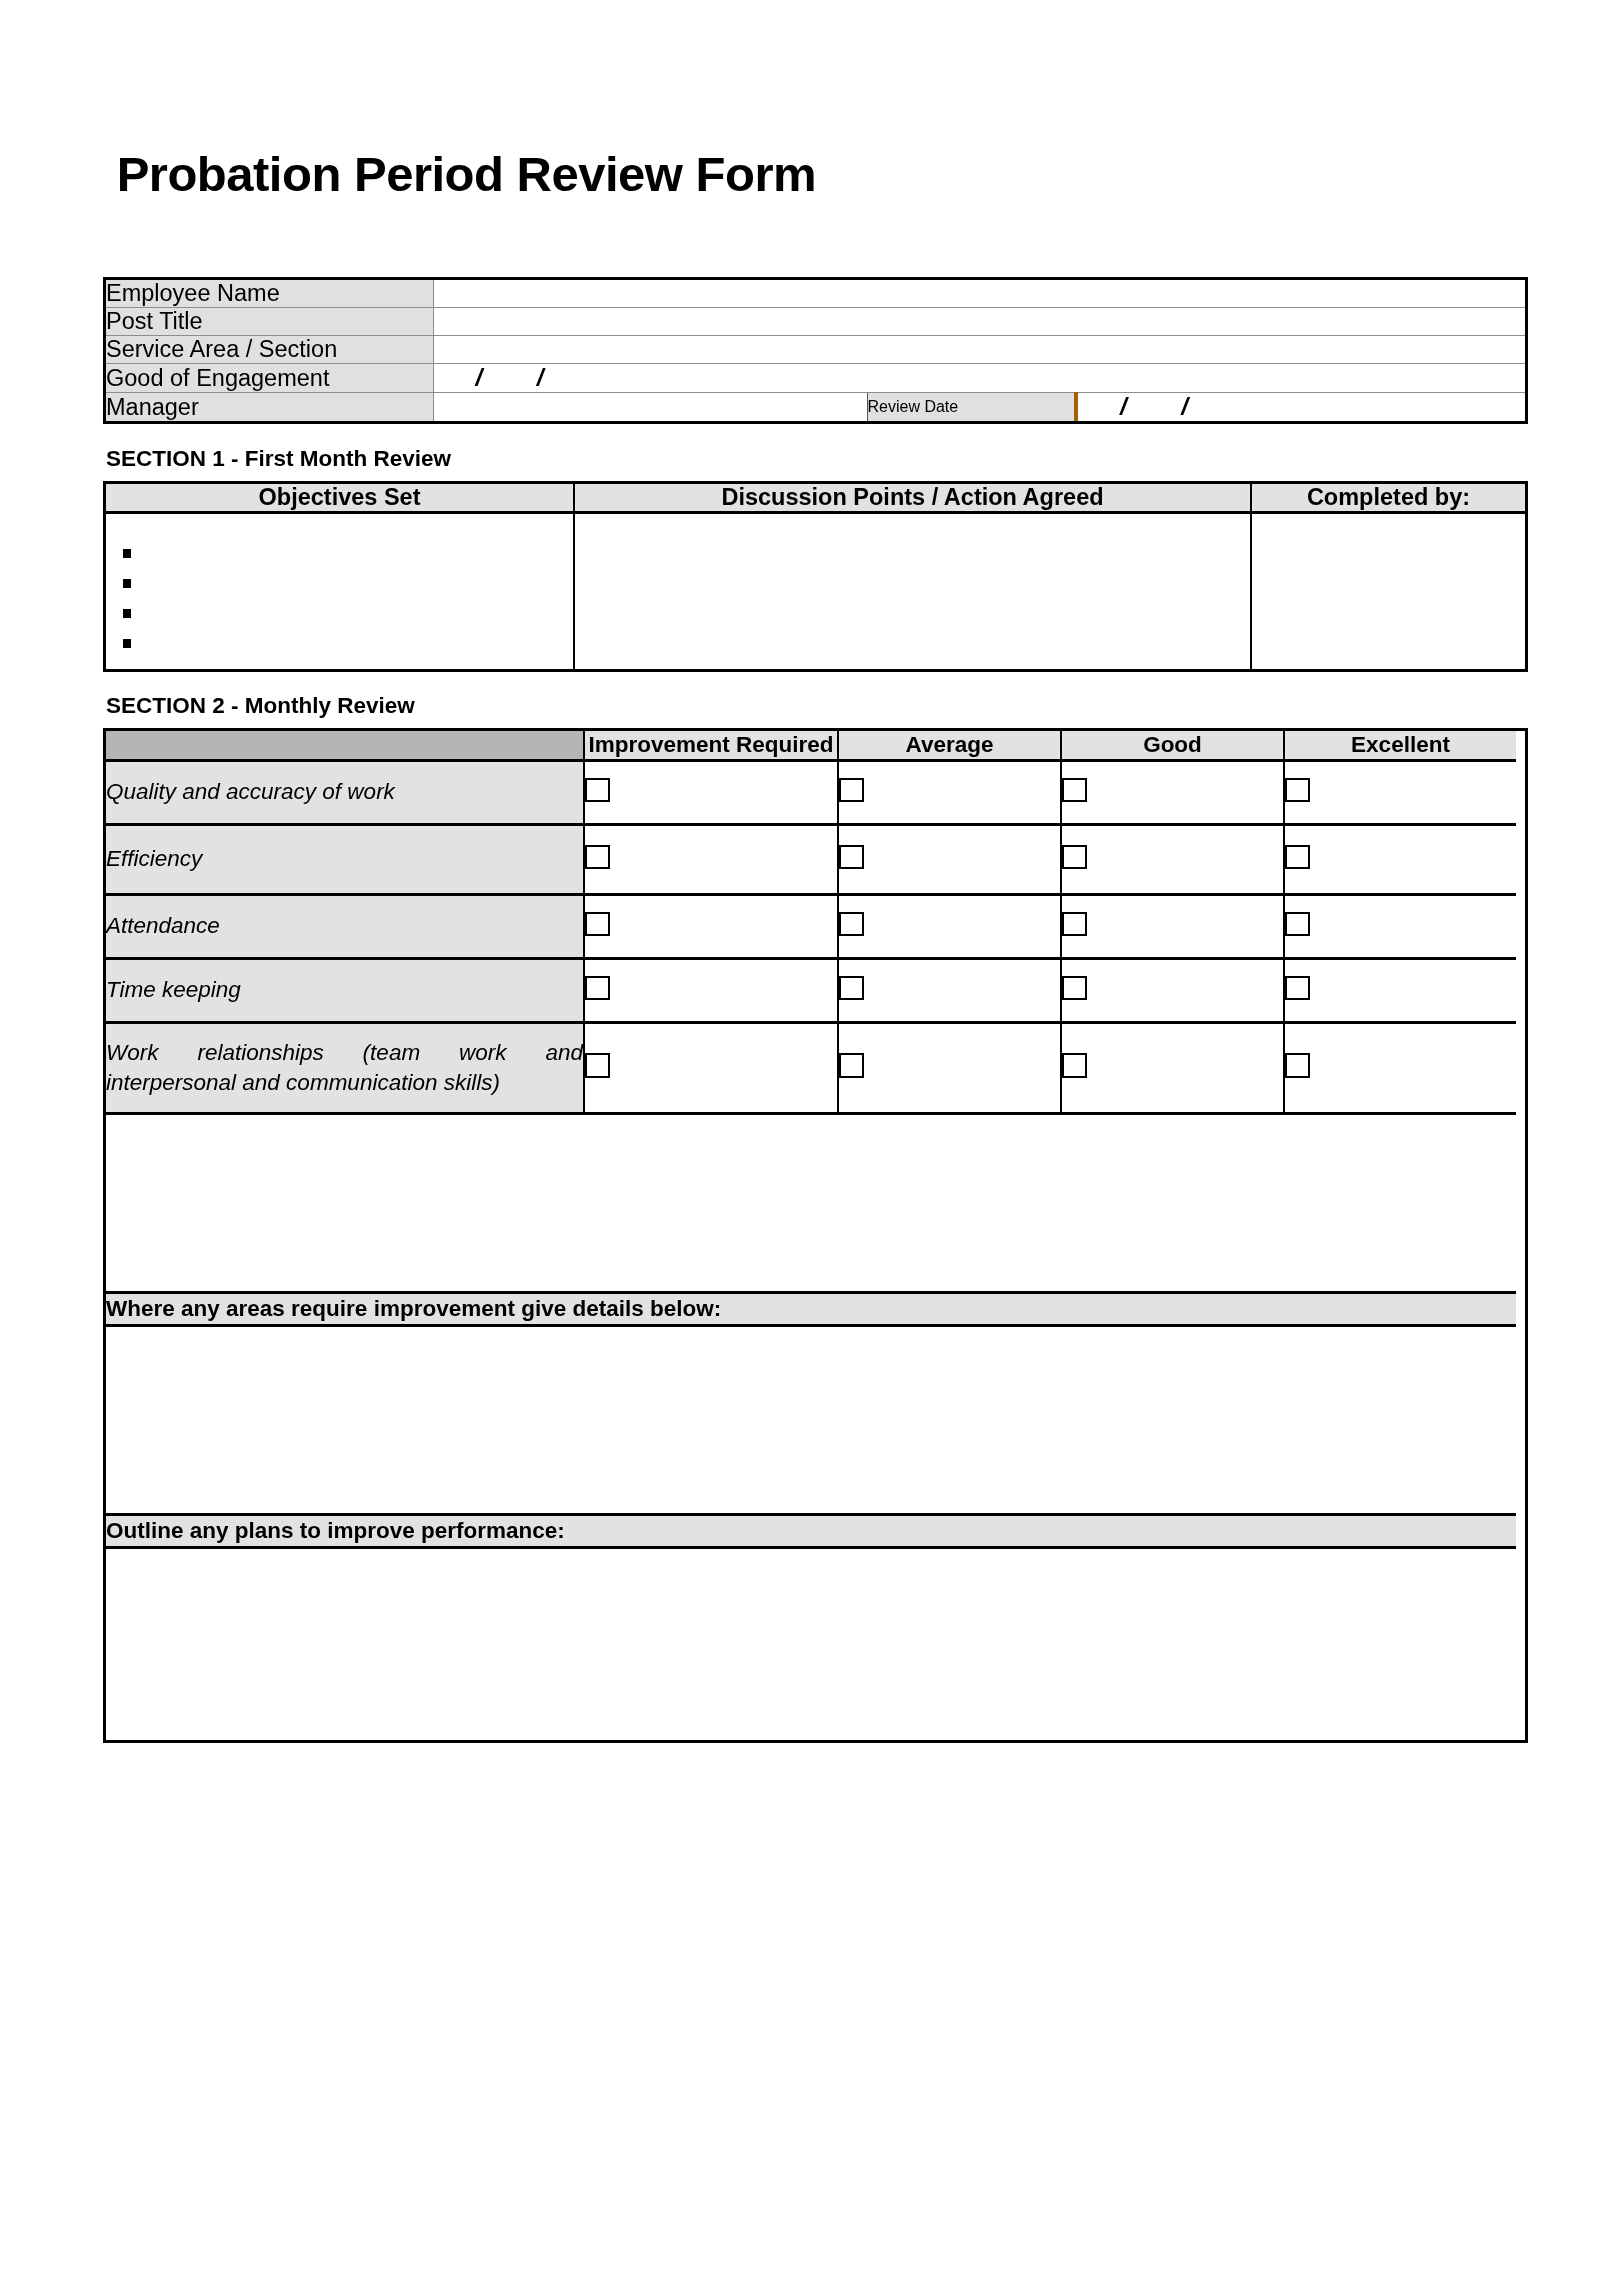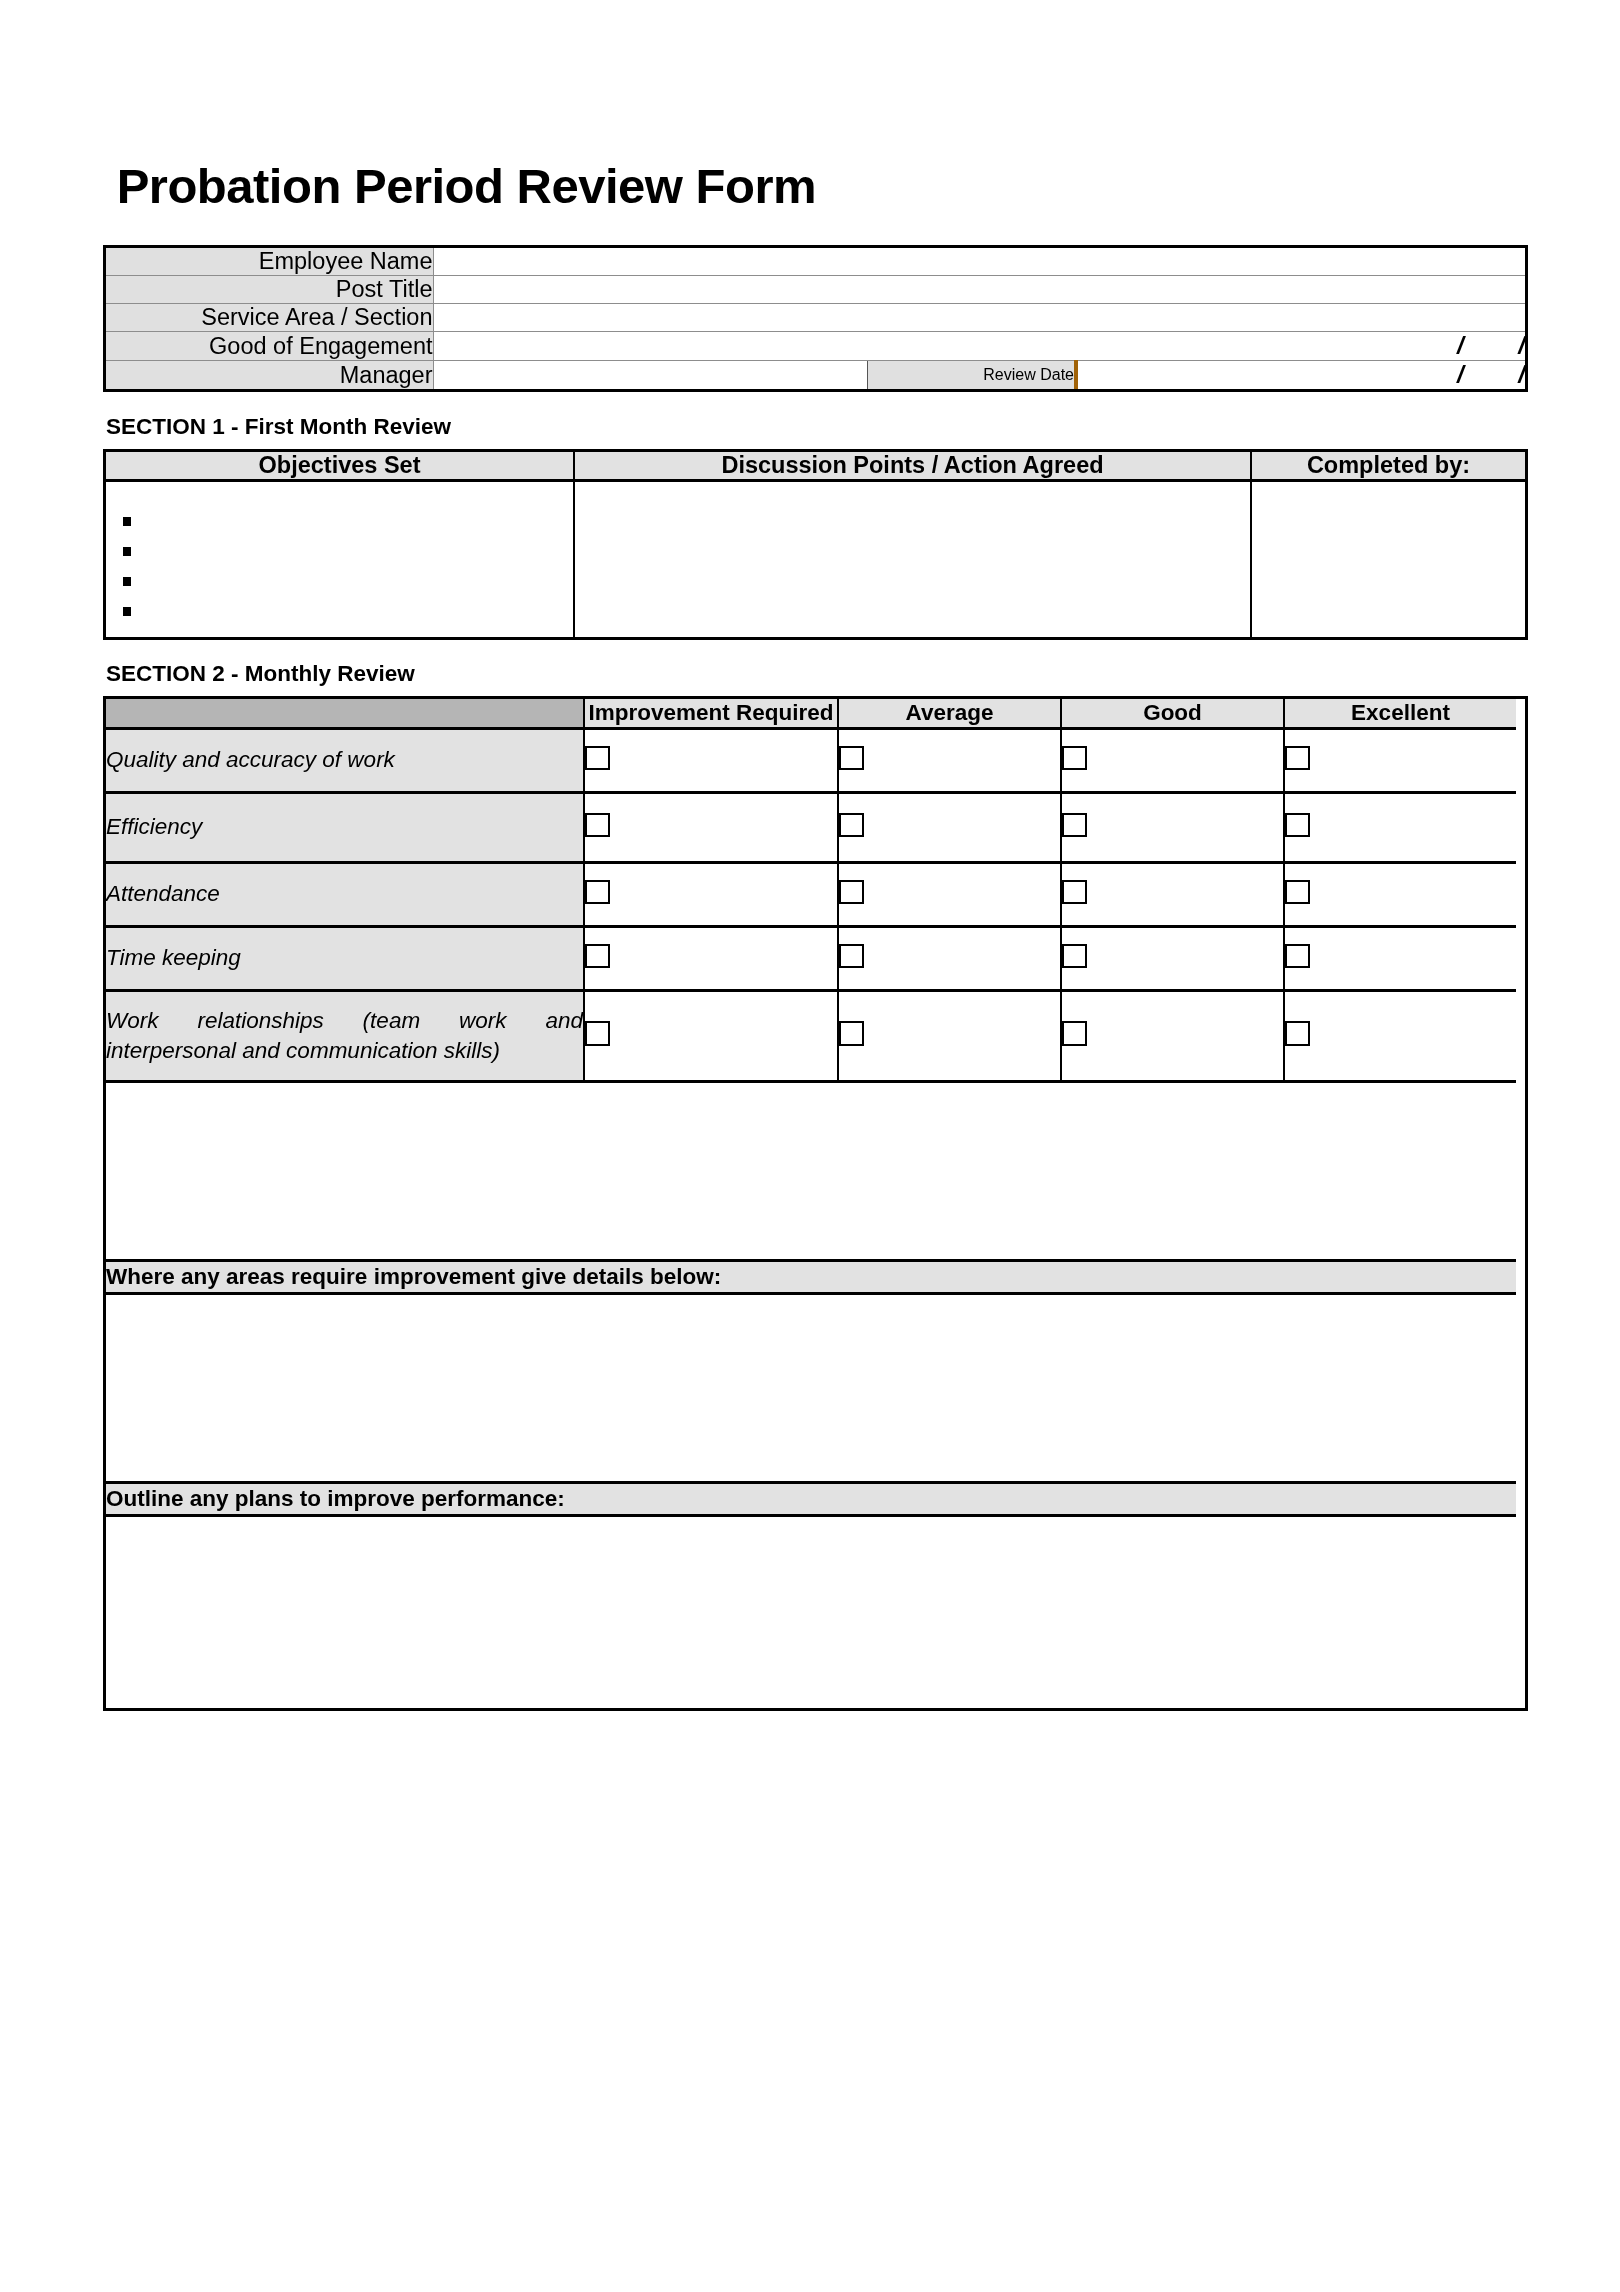--- a/index.html
+++ b/index.html
@@ -21,21 +21,21 @@
     width: 1620px;
     height: 2293px;
     background: #ffffff;
     box-sizing: border-box;
     padding: 0;
   }
 
   .content {
     position: absolute;
     left: 103px;
-    top: 12px;
+    top: 0;
     width: 1419px;
   }
 
   
   .doc-title {
     font-size: 49px;
     font-weight: bold;
     letter-spacing: -0.5px;
     margin: 0;
     padding-top: 149px;
@@ -64,21 +64,21 @@
     background: #ffffff;
     box-sizing: content-box;
     width: 1419px;
   }
   .tbl-frame > table.form-tbl {
     width: 1386px;
   }
 
   
   #details-table { margin-top: 0; }
-  #details-wrap { margin-top: 33px; text-align: right; }
+  #details-wrap { margin-top: 77px; }
 
   .cell-label {
     background: #e0e0e0;
     font-size: 23.5px;
     padding: 15.7px 0 15.7px 12.7px;
     border-right: 1px solid #8d8d8d;
     border-bottom: 1px solid #8d8d8d;
     white-space: nowrap;
   }
   .cell-label.last-row { border-bottom: none; }

